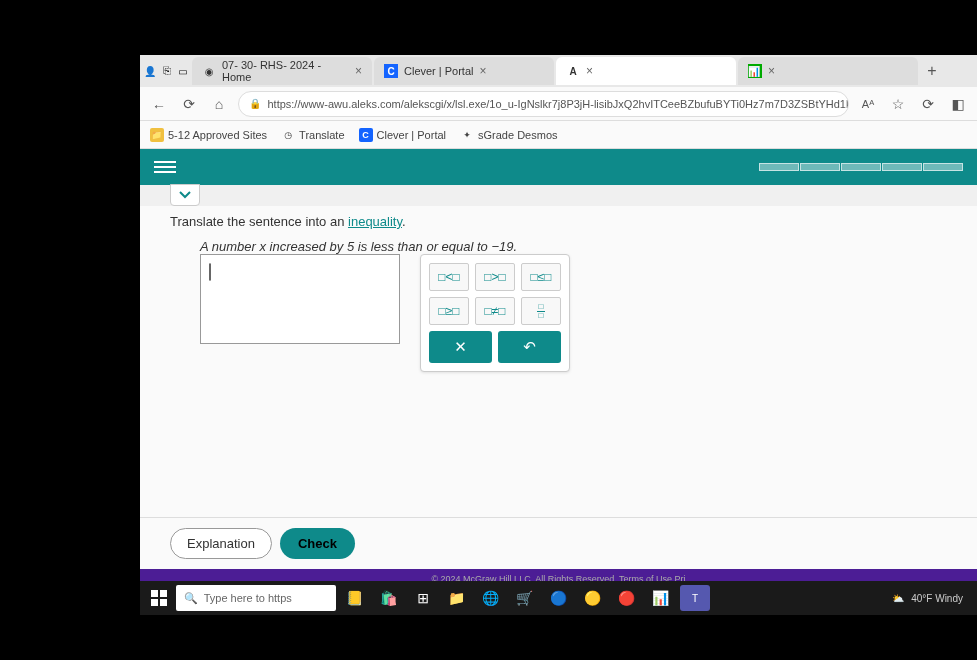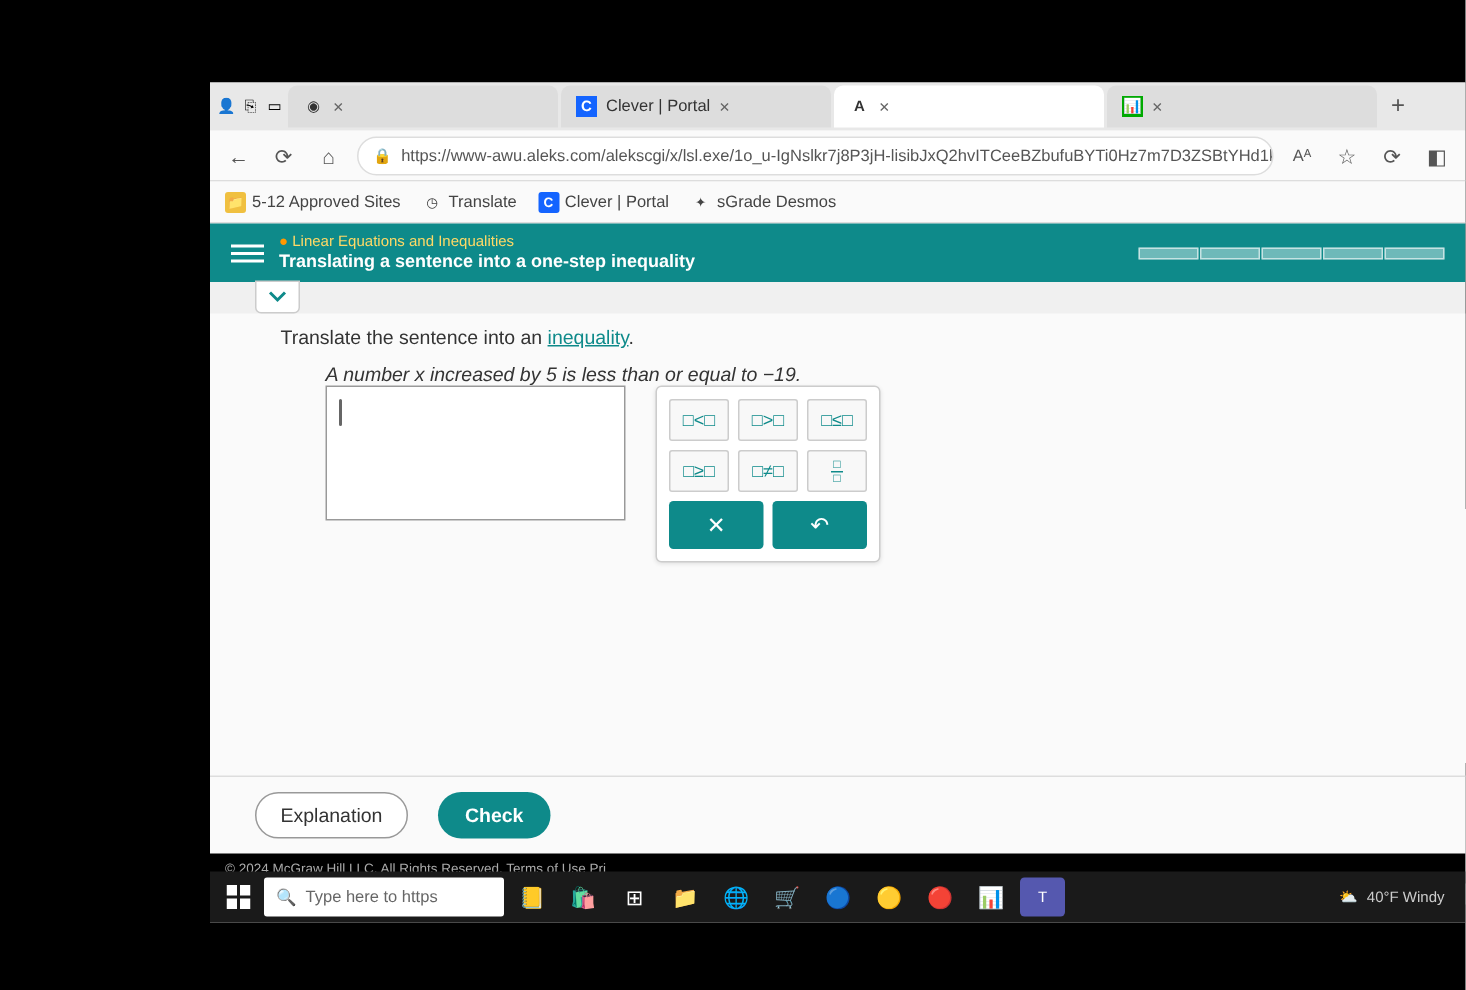--- a/index.html
+++ b/index.html
@@ -33,41 +33,41 @@
   .header-text { font-size: 11px; }
   .header-text .cat { color: #ffd966; font-size: 10px; }
   .header-text .cat::before { content: "● "; color: #ff9800; }
   .header-text .title { font-weight: bold; font-size: 12px; }
   .progress { margin-left: auto; display: flex; gap: 1px; }
   .prog-seg { width: 40px; height: 8px; background: rgba(255,255,255,0.4); border: 1px solid rgba(255,255,255,0.6); }
   
   .collapse-btn { width: 30px; height: 22px; background: #fff; border: 1px solid #ccc; border-radius: 0 0 4px 4px; margin-left: 30px; display: flex; align-items: center; justify-content: center; margin-top: -1px; position: relative; z-index: 2; }
   
   
-  .content { background: #fafafa; padding: 8px 47px 60px; position: relative; height: calc(100% - 32px - 34px - 28px - 46px - 26px); }
+  .content { background: #fafafa; padding: 8px 30px 60px; position: relative; height: calc(100% - 32px - 34px - 28px - 46px - 26px); }
   .instruction { font-size: 13px; color: #333; margin-bottom: 10px; }
   .instruction a { color: #0e8a8a; text-decoration: underline; }
   .sentence { font-size: 13px; color: #333; font-style: italic; margin-left: 30px; }
   
   .work-row { display: flex; gap: 20px; margin-left: 30px; }
   .answer-box { width: 200px; height: 90px; border: 1px solid #999; background: #fff; padding: 8px; }
   .cursor { display: inline-block; width: 2px; height: 18px; border: 1px solid #666; border-radius: 2px; }
   
   .keypad { background: #fff; border: 1px solid #ccc; border-radius: 4px; padding: 8px; box-shadow: 0 1px 3px rgba(0,0,0,0.1); }
   .key-row { display: flex; gap: 6px; margin-bottom: 6px; }
   .key { width: 40px; height: 28px; border: 1px solid #ccc; background: #f8f8f8; display: flex; align-items: center; justify-content: center; font-size: 12px; color: #0e8a8a; border-radius: 2px; }
   .action-row { display: flex; gap: 6px; margin-top: 4px; }
   .action-btn { width: 63px; height: 32px; background: #0e8a8a; color: #fff; border-radius: 3px; display: flex; align-items: center; justify-content: center; font-size: 15px; }
   
   
   .footer { position: absolute; bottom: 26px; left: 0; right: 0; background: #fafafa; border-top: 1px solid #ddd; }
-  .btn-row { padding: 10px 30px; display: flex; gap: 20px; }
+  .btn-row { padding: 10px 30px; display: flex; gap: 8px; }
   .btn-exp { padding: 7px 16px; border: 1px solid #999; border-radius: 16px; background: #fff; font-size: 13px; color: #333; }
-  .btn-check { padding: 7px 18px; border: none; border-radius: 16px; background: #0e8a8a; color: #ffffff; font-size: 13px; font-weight: bold; text-align: center; }
-  .copyright { background: #000000; color: #aaa; font-size: 9px; padding: 5px 10px; text-align: left; }
+  .btn-check { padding: 7px 18px; border: none; border-radius: 16px; background: #0e8a8a; color: #000000; font-size: 13px; font-weight: bold; text-align: center; }
+  .copyright { background: #4c1d95; color: #aaa; font-size: 9px; padding: 5px 10px; text-align: center; }
   
   
   .taskbar { position: absolute; bottom: 0; left: 0; right: 0; height: 34px; background: #1a1a1a; display: flex; align-items: center; padding: 0 6px; gap: 4px; }
   .start { width: 26px; height: 26px; display: flex; align-items: center; justify-content: center; color: #fff; }
   .search-box { height: 26px; background: #fff; border-radius: 2px; padding: 0 8px; display: flex; align-items: center; gap: 6px; font-size: 11px; color: #666; width: 160px; }
   .task-icon { width: 30px; height: 26px; display: flex; align-items: center; justify-content: center; color: #fff; font-size: 14px; }
   .tray { margin-left: auto; display: flex; align-items: center; gap: 6px; color: #ccc; font-size: 10px; padding-right: 8px; }
   
   .frac-box { display: inline-flex; flex-direction: column; align-items: center; font-size: 8px; line-height: 1; }
   .frac-box span:first-child { border-bottom: 1px solid #0e8a8a; padding: 0 2px; }
@@ -76,20 +76,21 @@
 <body>
 
 <div class="screen">
 
   <div class="tabs-bar">
     <span class="tab-icon">👤</span>
     <span class="tab-icon">⎘</span>
     <span class="tab-icon">▭</span>
     <div class="tab">
       <span class="tab-icon">◉</span>
+      <span>07- 30- RHS- 2024 - Home</span>
       <span class="tab-close">×</span>
     </div>
     <div class="tab">
       <span class="tab-icon" style="background:#1464ff;color:#fff;font-weight:bold;">C</span>
       <span>Clever | Portal</span>
       <span class="tab-close">×</span>
     </div>
     <div class="tab active">
       <span class="tab-icon" style="font-weight:bold;">A</span>
       <span class="tab-close">×</span>
@@ -133,24 +134,20 @@
       <span>sGrade Desmos</span>
     </div>
   </div>
 
   <div class="aleks-header">
     <div class="hamburger">
         <span></span>
         <span></span>
         <span></span>
       </div>
-    <div class="header-text">
-      <div class="cat">Linear Equations and Inequalities</div>
-      <div class="title">Translating a sentence into a one-step inequality</div>
-    </div>
     <div class="progress">
       <div class="prog-seg"></div>
         <div class="prog-seg"></div>
         <div class="prog-seg"></div>
         <div class="prog-seg"></div>
         <div class="prog-seg"></div>
     </div>
   </div>
   <div class="collapse-btn">
     <svg width="12" height="8" viewBox="0 0 12 8">

